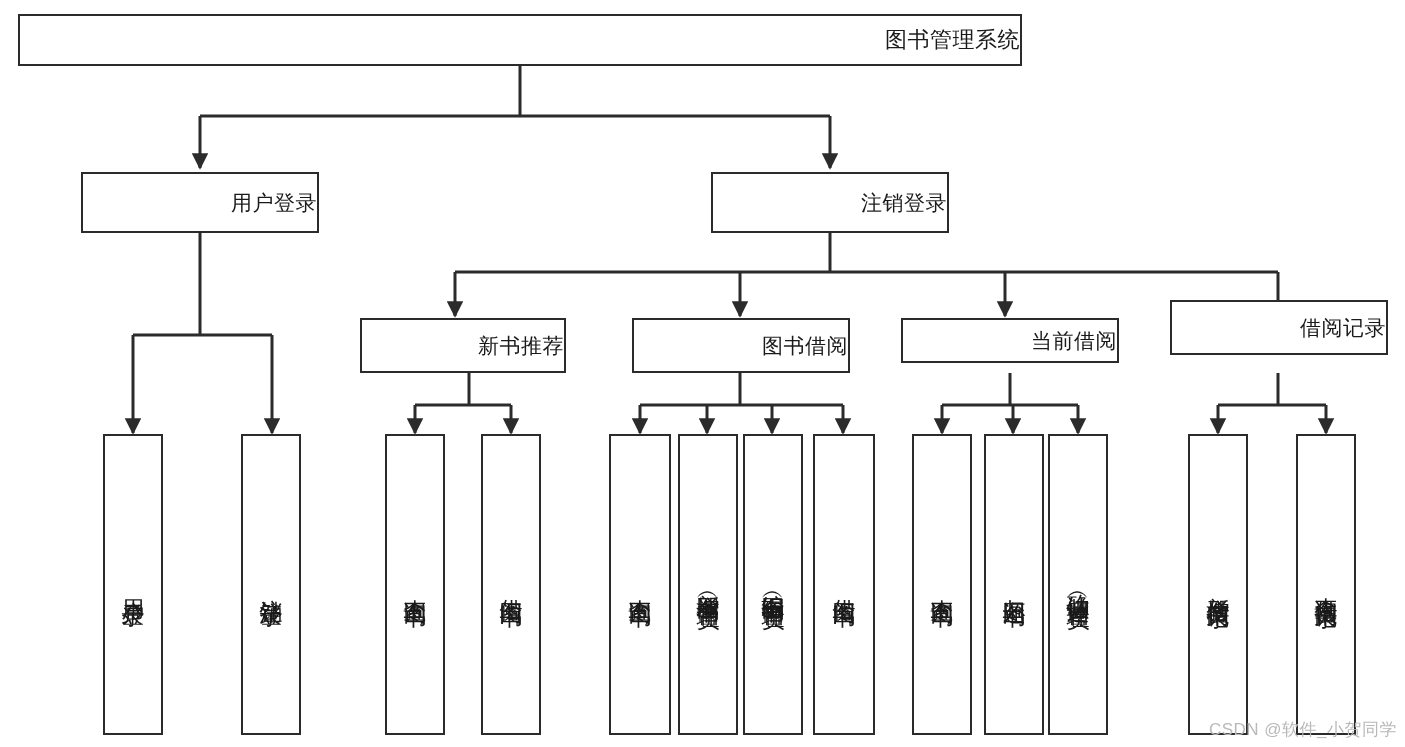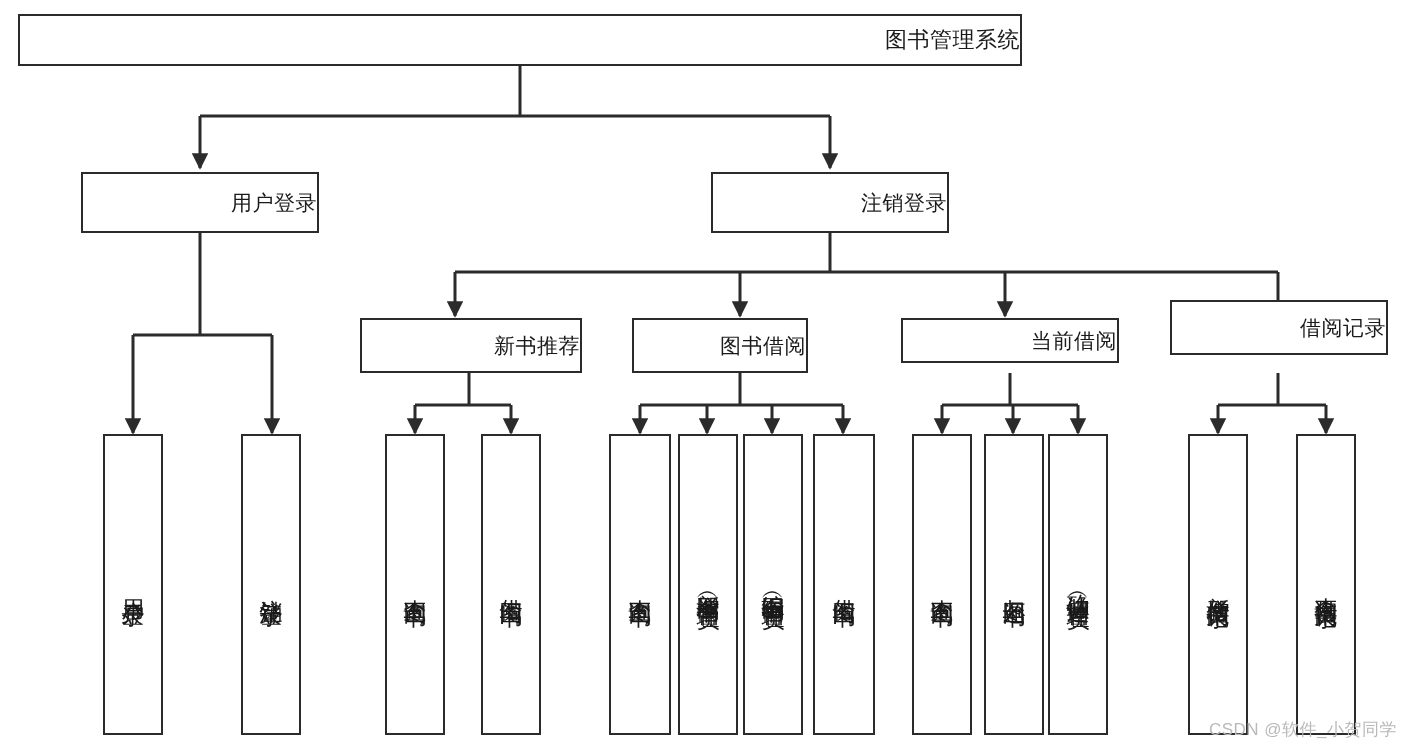--- a/index.html
+++ b/index.html
@@ -135,25 +135,25 @@
   </div>
 
   <div class="node horiz" style="left:81px; top:172px; width:238px; height:61px;">
     <span class="label">用户登录</span>
   </div>
 
   <div class="node horiz" style="left:711px; top:172px; width:238px; height:61px;">
     <span class="label">注销登录</span>
   </div>
 
-  <div class="node horiz" style="left:360px; top:318px; width:222px; height:55px;">
+  <div class="node horiz" style="left:360px; top:318px; width:206px; height:55px;">
     <span class="label">新书推荐</span>
   </div>
 
-  <div class="node horiz" style="left:632px; top:318px; width:176px; height:55px;">
+  <div class="node horiz" style="left:632px; top:318px; width:218px; height:55px;">
     <span class="label">图书借阅</span>
   </div>
 
   <div class="node horiz" style="left:901px; top:318px; width:218px; height:45px;">
     <span class="label">当前借阅</span>
   </div>
 
   <div class="node horiz" style="left:1170px; top:300px; width:218px; height:55px;">
     <span class="label">借阅记录</span>
   </div>

